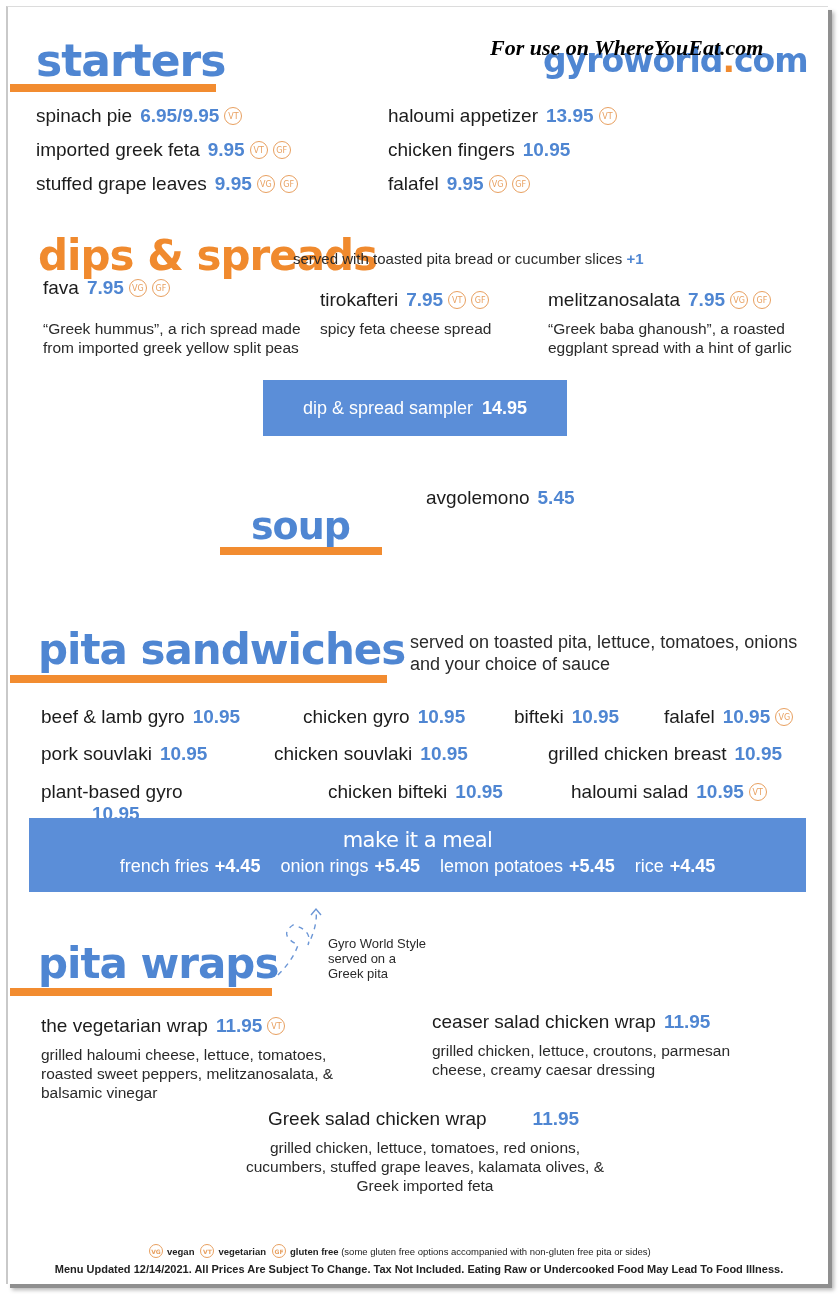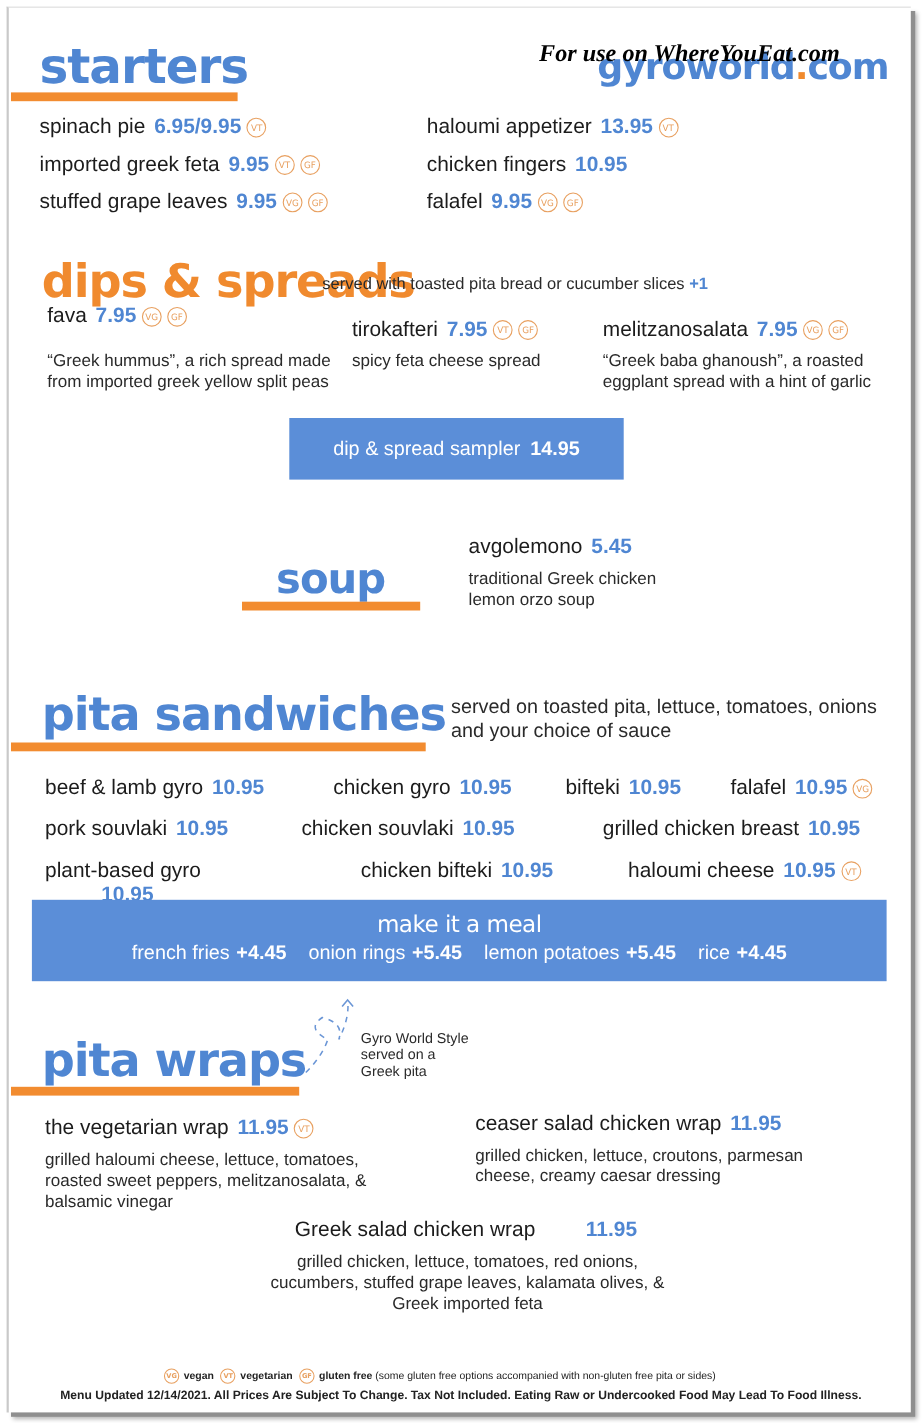--- a/index.html
+++ b/index.html
@@ -135,21 +135,20 @@
     <span>dip &amp; spread sampler</span>
     <span class="p">14.95</span>
   </div>
 
   <div class="sec-title blue" style="left:243px; top:500px; font-size:38px;">soup</div>
   <div class="underline" style="left:212px; top:540px; width:162px;"></div>
   <div class="item" style="left:418px; top:480px;">
     <span class="name">avgolemono</span>
     <span class="price">5.45</span>
   </div>
-  <div class="desc" style="left:418px; top:510px; width:200px;">traditional Greek chicken lemon orzo soup</div>
 
   <div class="sec-title blue" style="left:30px; top:622px; font-size:42px;">pita sandwiches</div>
   <div class="underline" style="left:2px; top:668px; width:377px;"></div>
   <div class="abs" style="left:402px; top:624px; width:400px; font-size:18px; line-height:22px; color:#2a2a2a;">served on toasted pita, lettuce, tomatoes, onions and your choice of sauce</div>
 
   <div class="item" style="left:33px; top:699px;">
     <span class="name">beef &amp; lamb gyro</span>
     <span class="price">10.95</span>
   </div>
   <div class="item" style="left:295px; top:699px;">
@@ -183,21 +182,21 @@
     <span class="name">plant-based gyro</span>
     <span class="price">10.95</span>
     <span class="badge">VG</span>
     <span class="badge">GF</span>
   </div>
   <div class="item" style="left:320px; top:774px;">
     <span class="name">chicken bifteki</span>
     <span class="price">10.95</span>
   </div>
   <div class="item" style="left:563px; top:774px;">
-    <span class="name">haloumi cheese</span>
+    <span class="name">haloumi salad</span>
     <span class="price">10.95</span>
     <span class="badge">VT</span>
   </div>
 
   <div class="blue-box meal">
     <div class="t">make it a meal</div>
     <div class="opts">
       <span><span>french fries</span><b>+4.45</b></span>
       <span><span>onion rings</span><b>+5.45</b></span>
       <span><span>lemon potatoes</span><b>+5.45</b></span>

